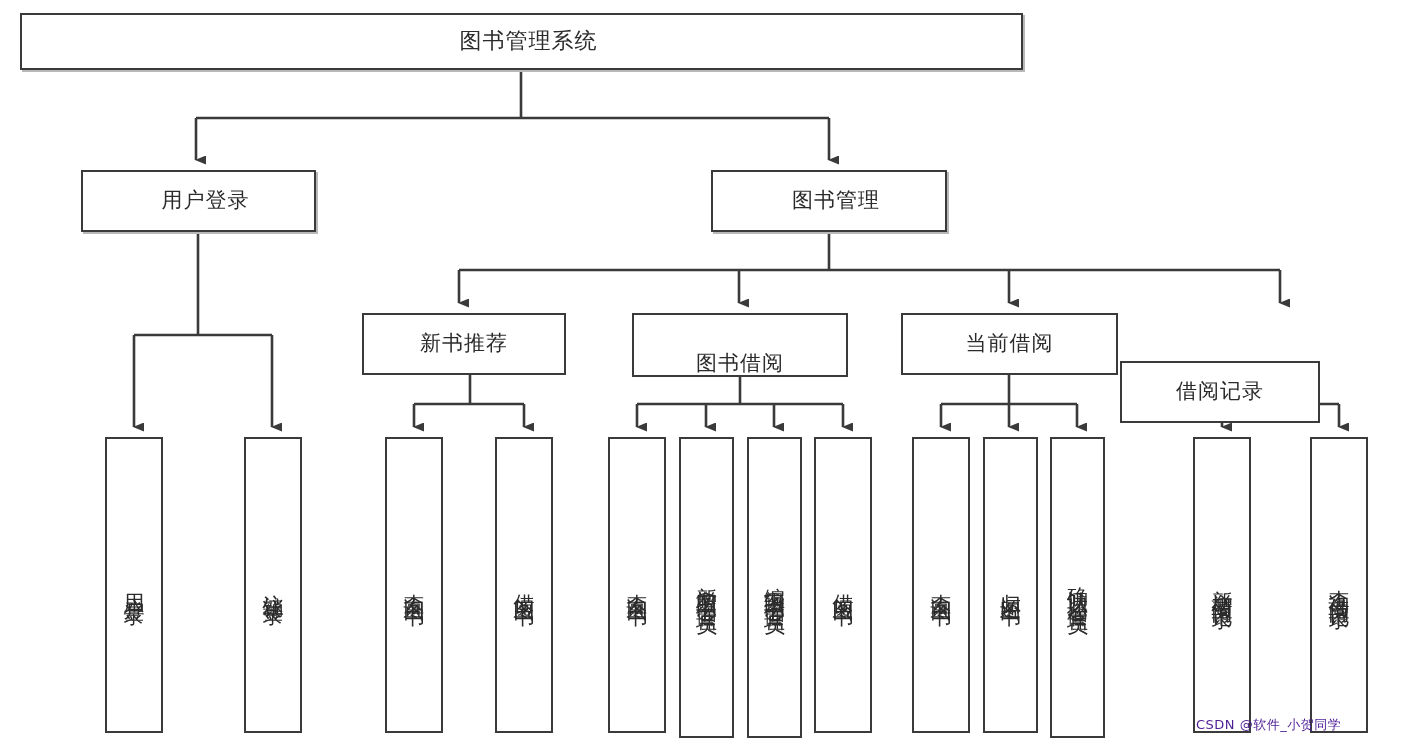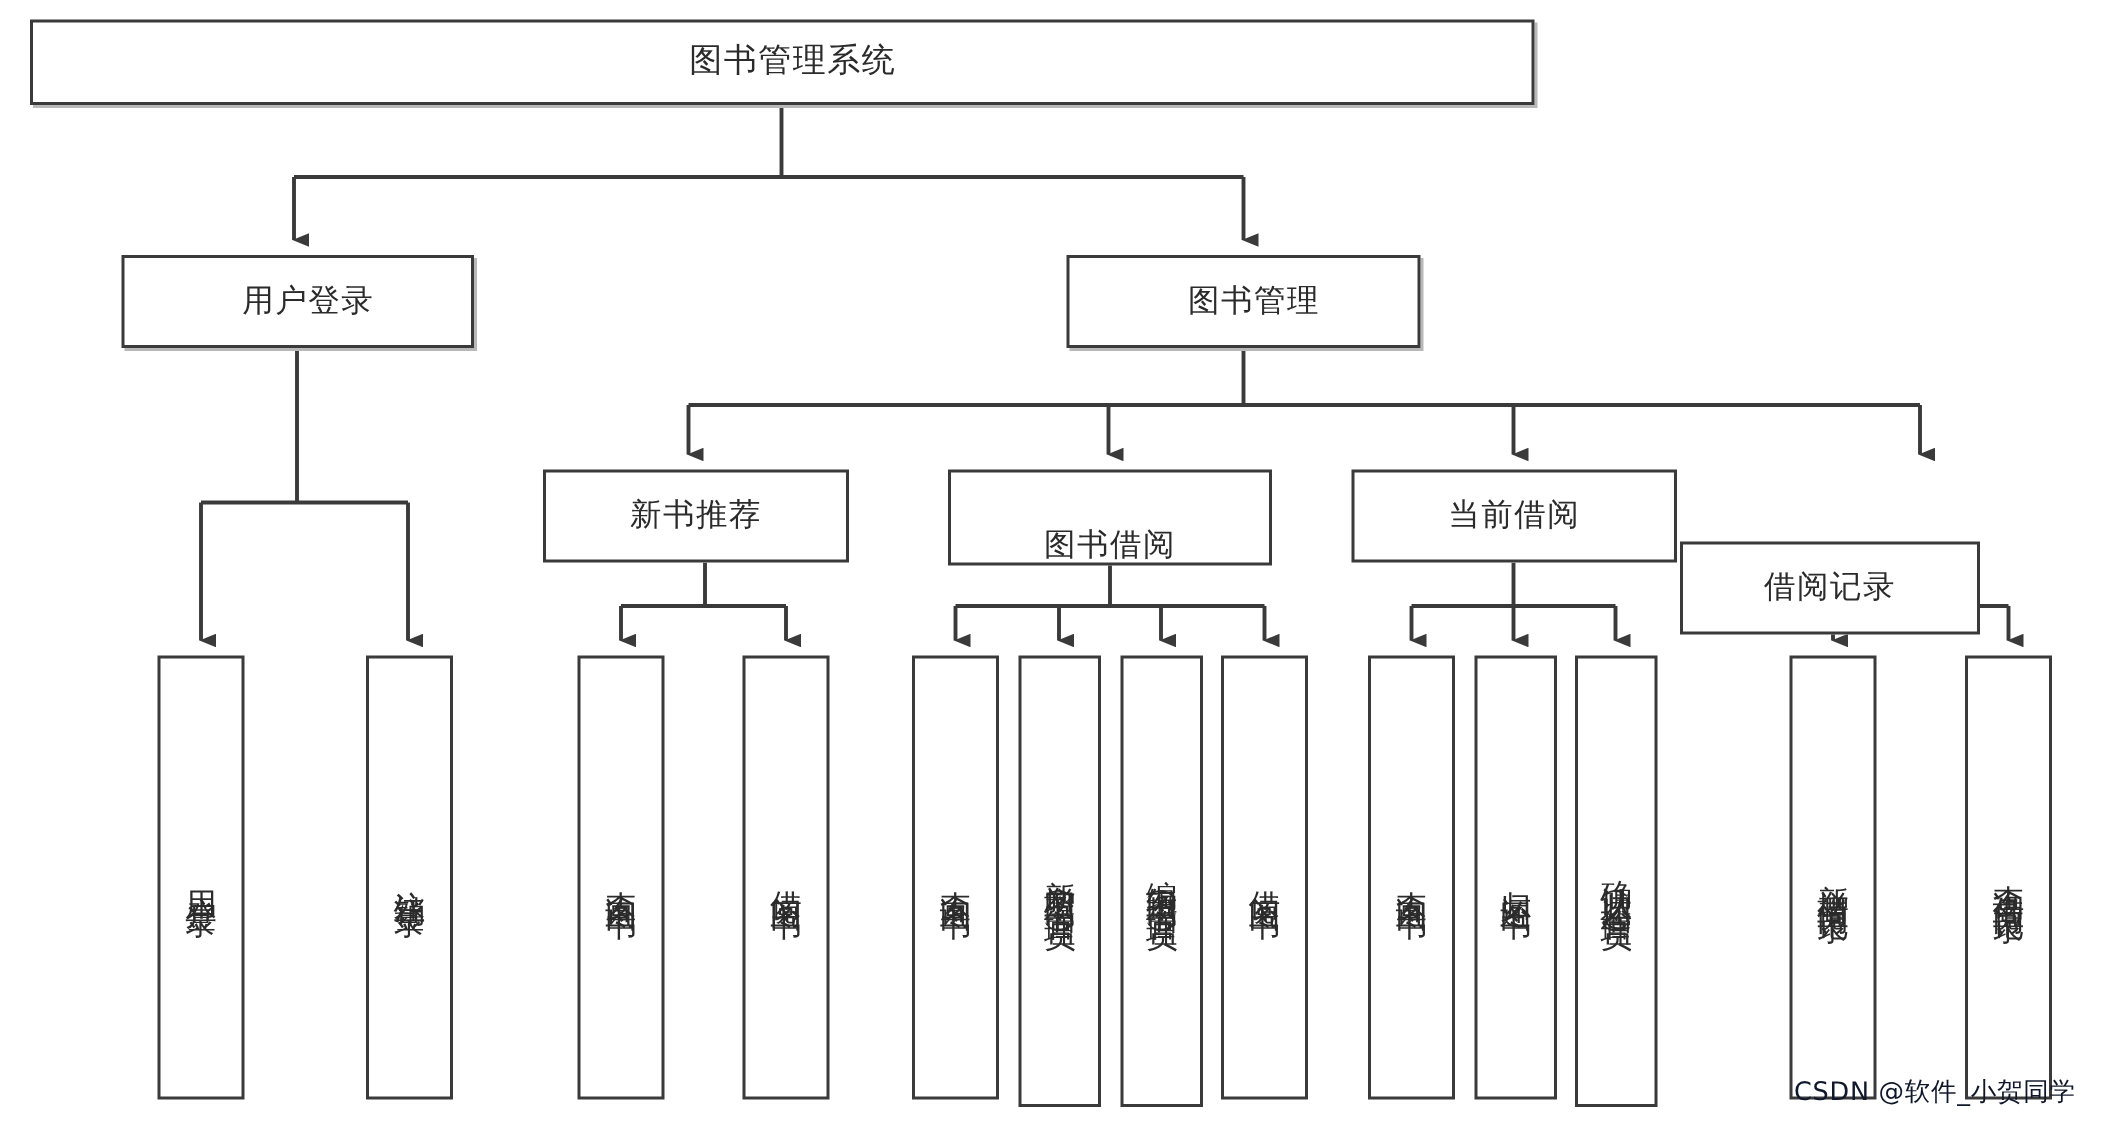--- a/index.html
+++ b/index.html
@@ -54,22 +54,22 @@
     letter-spacing: 4px;
     line-height: 1.05;
     white-space: nowrap;
     text-align: center;
   }
   #title-node .h-label {
     font-size: 22px;
   }
   .watermark {
     position: absolute;
-    font-size: 17px;
-    color: #0f172a;
+    font-size: 13px;
+    color: #4c1d95;
     white-space: nowrap;
     z-index: 5;
     letter-spacing: 0.5px;
   }
 </style>
 </head>
 <body>
 
 <div id="canvas">
 

